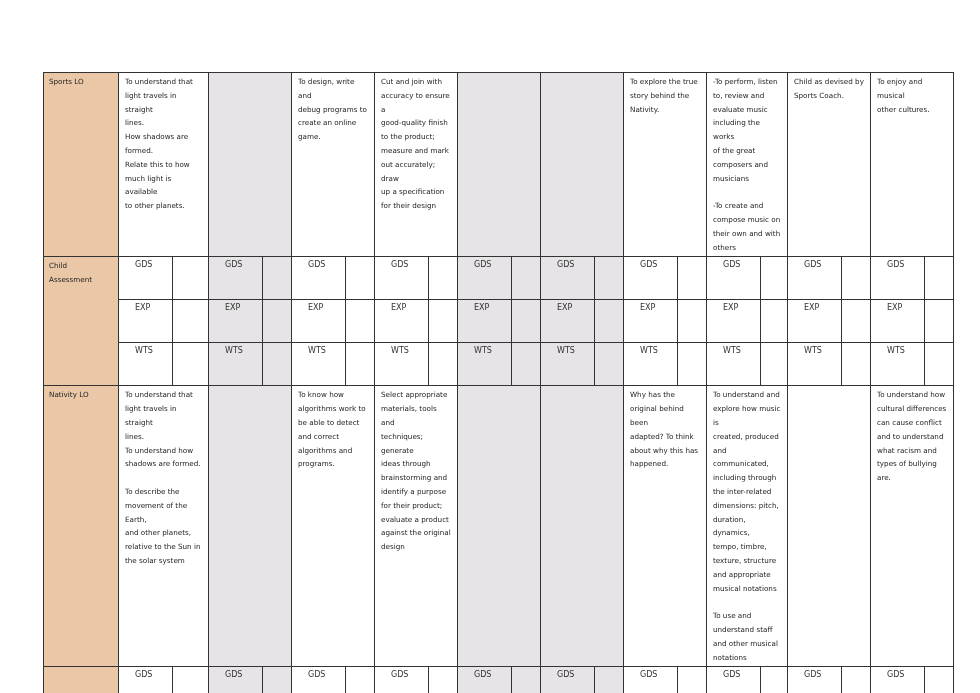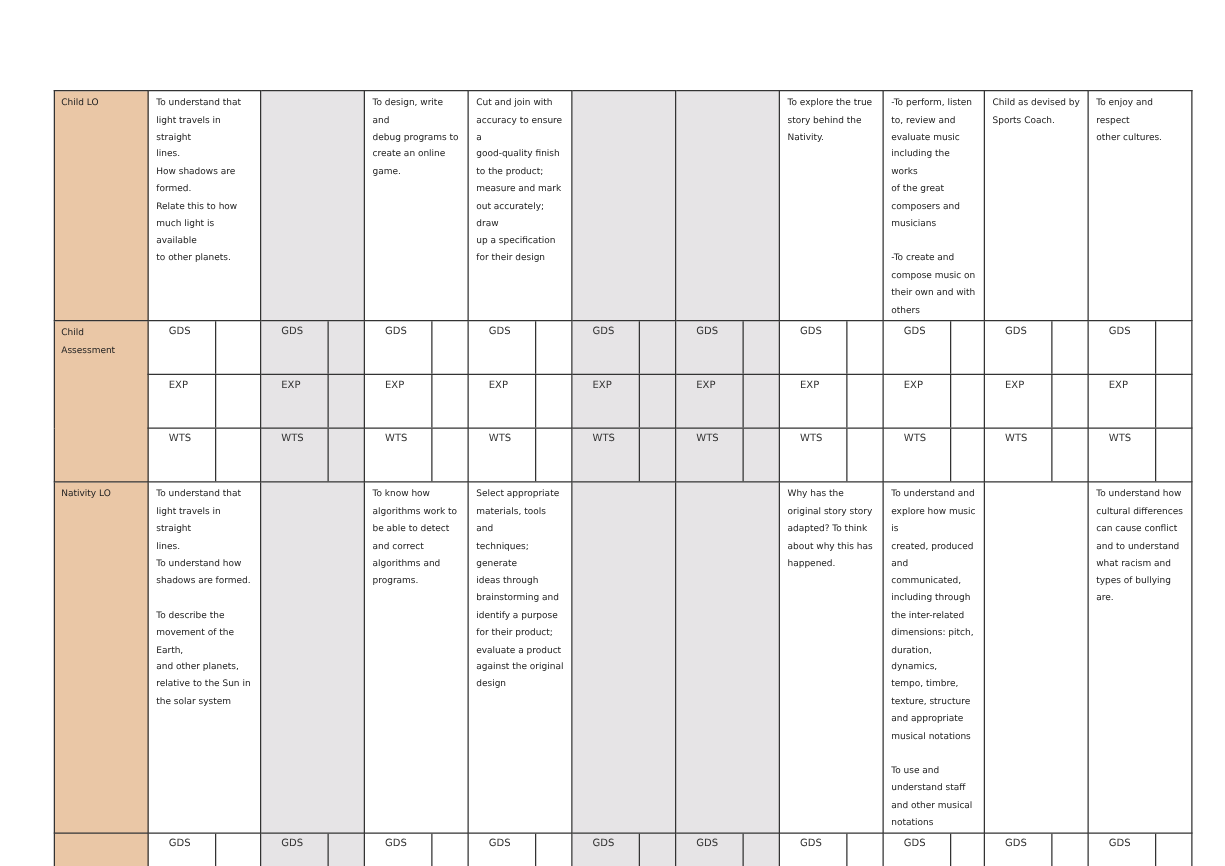--- a/index.html
+++ b/index.html
@@ -27,21 +27,21 @@
       <col style="width:83px">
       <col style="width:83px">
       <col style="width:83px">
       <col style="width:83px">
       <col style="width:81px">
       <col style="width:83px">
       <col style="width:83px">
   </colgroup>
   <tbody id="tbody">
       <tr style="height:169px">
-        <td class="label">Child LO</td>
+        <td class="label">Sports LO</td>
         <td class="">
           <div class="txt">To understand that
 light travels in straight
 lines.
 How shadows are
 formed.
 Relate this to how
 much light is available
 to other planets.</div>
         </td>
@@ -87,21 +87,21 @@
 -To create and
 compose music on
 their own and with
 others</div>
         </td>
         <td class="">
           <div class="txt">Child as devised by
 Sports Coach.</div>
         </td>
         <td class="">
-          <div class="txt">To enjoy and respect
+          <div class="txt">To enjoy and musical
 other cultures.</div>
         </td>
       </tr>
       <tr style="height:42px">
         <td class="label" rowspan="3" style="white-space:pre-line">Child
 Assessment</td>
         <td class="split ">
           <div class="splitwrap" style="height:42px">
             <div class="g grade">GDS</div>
             <div class="e"></div>
@@ -325,21 +325,21 @@
 design</div>
         </td>
         <td class="gray">
           <div class="txt"></div>
         </td>
         <td class="gray">
           <div class="txt"></div>
         </td>
         <td class="">
           <div class="txt">Why has the
-original story story
+original behind been
 adapted? To think
 about why this has
 happened.</div>
         </td>
         <td class="">
           <div class="txt">To understand and
 explore how music is
 created, produced
 and communicated,
 including through

